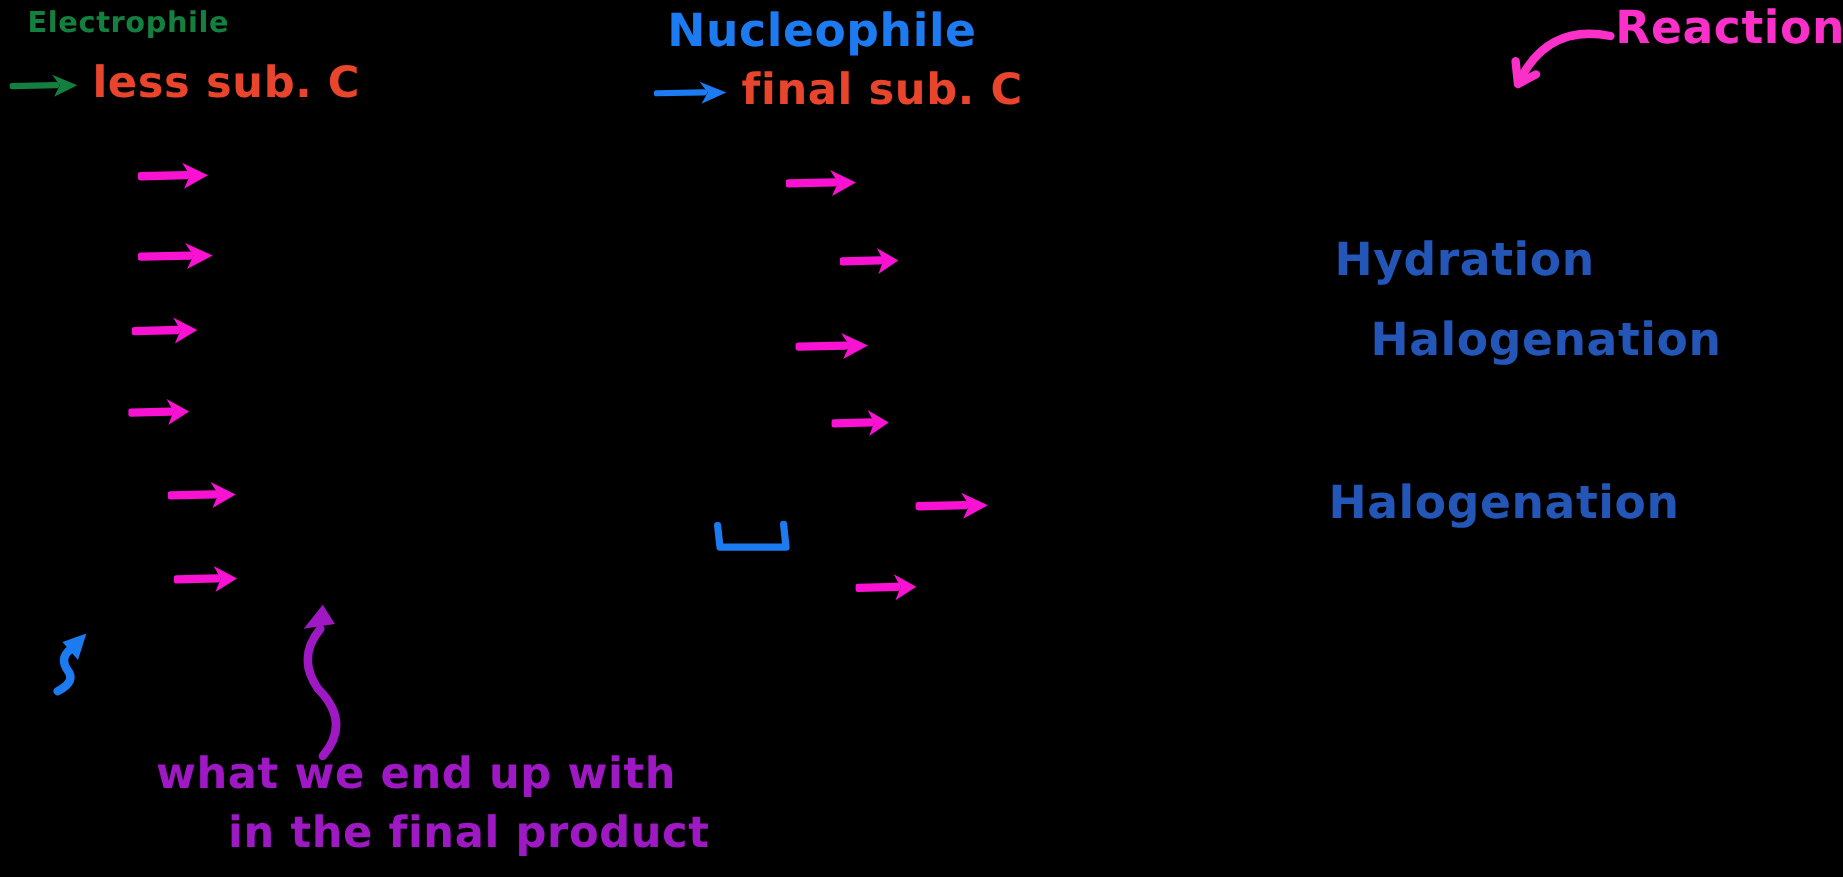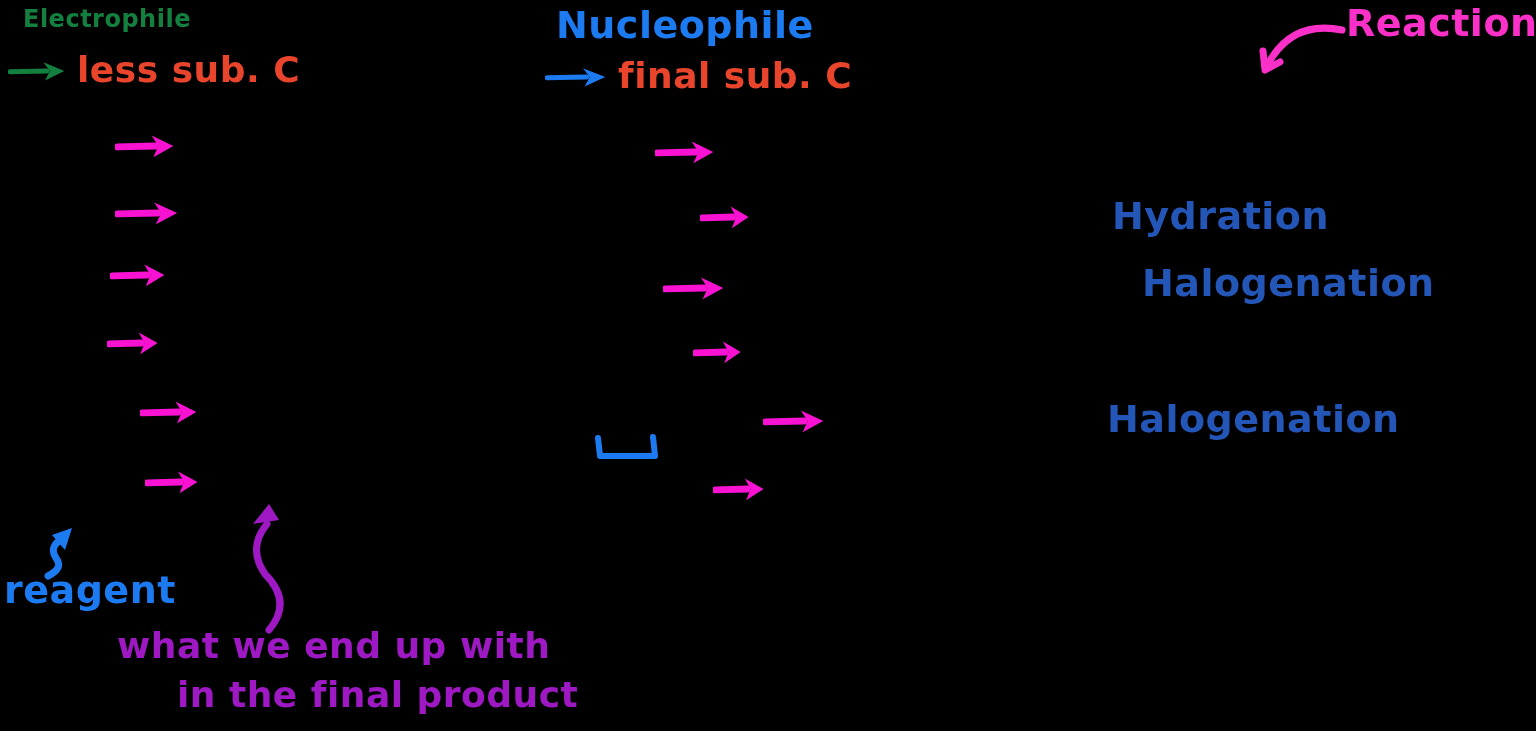--- a/index.html
+++ b/index.html
@@ -9,21 +9,21 @@
     font-family:"DejaVu Sans", sans-serif;
     font-weight:700;
   }
   .txt{position:absolute;white-space:nowrap;line-height:1.1;letter-spacing:.5px;}
   .t-electrophile{color:var(--electrophile-green);font-size:24px;}
   .t-nucleophile{color:var(--nucleophile-blue);font-size:38px;}
   .t-reaction{color:var(--reaction-pink);font-size:38px;}
   .t-sub{color:var(--substituent-red);font-size:36px;}
   .t-listblue{color:var(--reaction-list-blue);font-size:38px;}
   .t-reagent{color:var(--nucleophile-blue);font-size:38px;}
-  .t-purple{color:var(--product-purple);font-size:36px;}
+  .t-purple{color:var(--product-purple);font-size:36px;margin-left:13px;}
 
   .arrow{position:absolute;height:26px;color:var(--arrow-magenta);}
   .arrow svg{display:block;width:100%;height:100%;}
   .arrow line{stroke:currentColor;stroke-width:8;stroke-linecap:round;}
   .arrow polygon{fill:currentColor;}
   .arrow-hdr{height:22px;}
   .arrow-hdr line{stroke-width:7;}
   .hdr-green{color:var(--electrophile-green);}
   .hdr-blue{color:var(--nucleophile-blue);}
 
@@ -152,21 +152,20 @@
         <polygon points="44,3 70,15 46,28 52,15"></polygon>
       </svg>
   </span>
 
   <span class="stroke-icon c-blue" style="left:36px;top:518px;width:56px;height:62px">
     <svg viewBox="0 0 56 62">
         <path d="M 12 58 Q 28 50 20 40 Q 12 28 28 20" stroke-width="7"></path>
         <polygon points="36,10 16,17 29,32"></polygon>
       </svg>
   </span>
-  <div class="txt t-reagent" style="left:4px;top:570px">reagent</div>
 
   <span class="stroke-icon c-purple" style="left:235px;top:498px;width:64px;height:136px">
     <svg viewBox="0 0 64 136">
         <path d="M 34 132 Q 58 104 30 76 Q 12 50 32 26" stroke-width="7"></path>
         <polygon points="34,6 18,26 44,22"></polygon>
       </svg>
   </span>
   <div class="txt t-purple" style="left:117px;top:626px">what we end up with</div>
   <div class="txt t-purple" style="left:177px;top:675px">in the final product</div>
 

